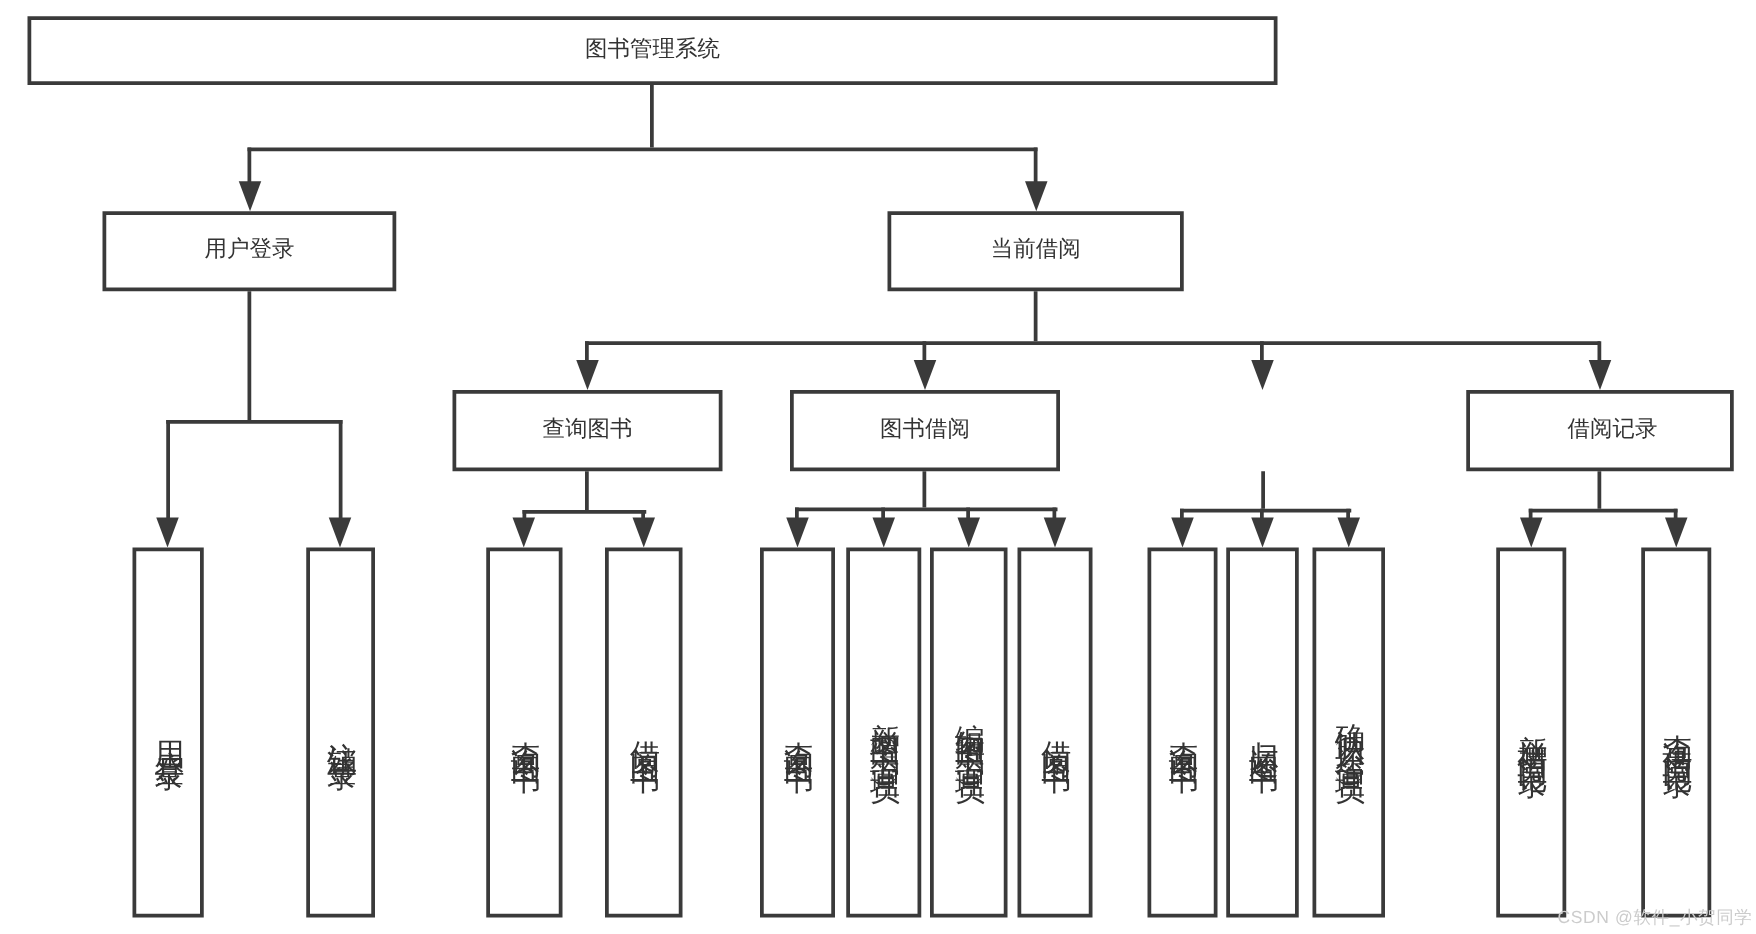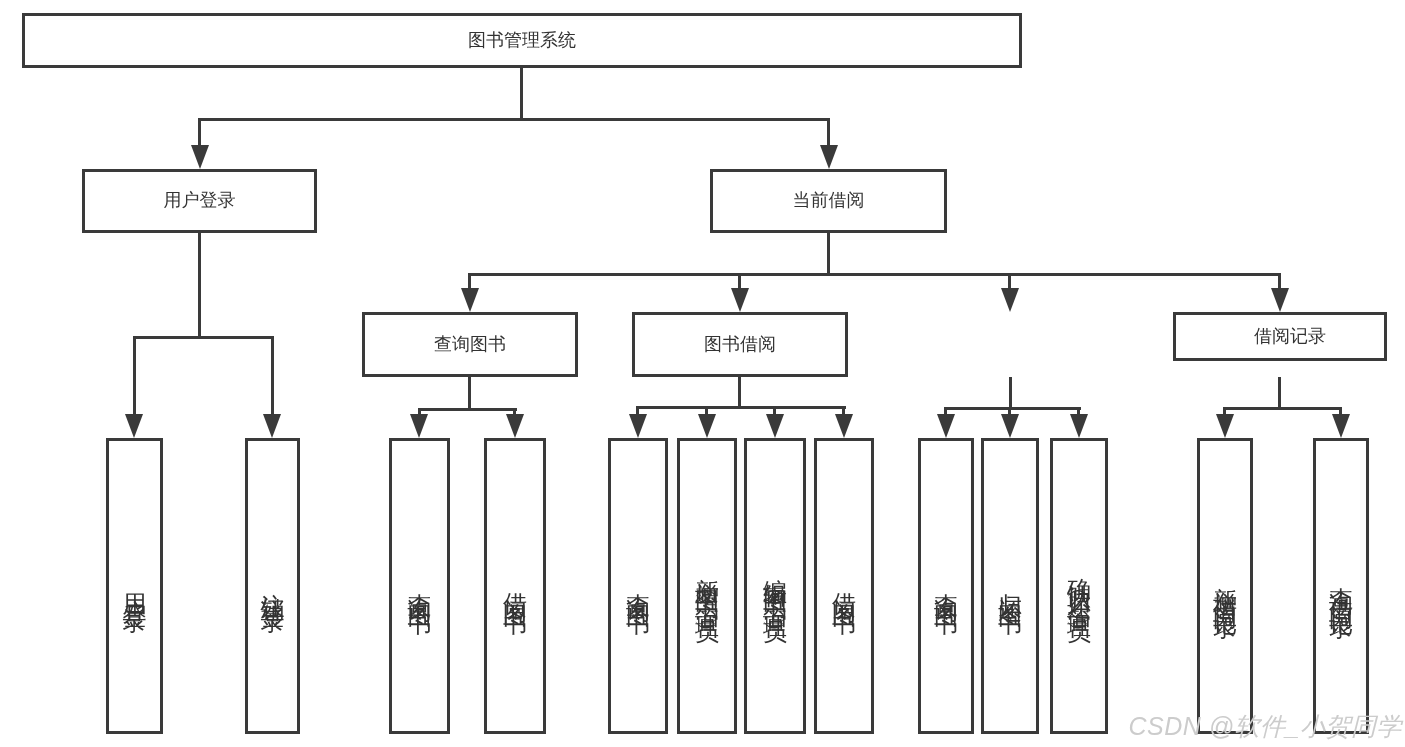--- a/index.html
+++ b/index.html
@@ -43,25 +43,24 @@
   .ln{position:absolute;background:var(--line);}
   .ar{
     position:absolute;width:0;height:0;
     border-left:9px solid transparent;
     border-right:9px solid transparent;
     border-top:24px solid var(--line);
   }
   .watermark{
     position:absolute;
     right:3px;bottom:4px;
-    font-size:25px;
+    font-size:14px;
     letter-spacing:0.5px;
     color:var(--watermark);
     white-space:nowrap;
-    font-style:italic;
   }
 </style>
 </head>
 <body>
 
 <div class="canvas">
 
   <div class="box" style="left:22px;top:13px;width:1000px;height:55px;">
     <span class="hlabel">图书管理系统</span>
   </div>
@@ -97,21 +96,21 @@
   <i class="ar" style="left:731px;top:288px;"></i>
   <i class="ar" style="left:1001px;top:288px;"></i>
   <i class="ar" style="left:1271px;top:288px;"></i>
 
   <div class="box" style="left:362px;top:312px;width:216px;height:65px;">
     <span class="hlabel">查询图书</span>
   </div>
   <div class="box" style="left:632px;top:312px;width:216px;height:65px;">
     <span class="hlabel">图书借阅</span>
   </div>
-  <div class="box" style="left:1173px;top:312px;width:214px;height:49px;padding-left:20px;">
+  <div class="box" style="left:1173px;top:312px;width:214px;height:65px;padding-left:20px;">
     <span class="hlabel">借阅记录</span>
   </div>
 
   <i class="ln" style="left:468px;top:377px;width:3px;height:31px;"></i>
   <i class="ln" style="left:418px;top:408px;width:99px;height:3px;"></i>
   <i class="ln" style="left:418px;top:408px;width:3px;height:8px;"></i>
   <i class="ln" style="left:513px;top:408px;width:3px;height:8px;"></i>
   <i class="ar" style="left:410px;top:414px;"></i>
   <i class="ar" style="left:506px;top:414px;"></i>
 

